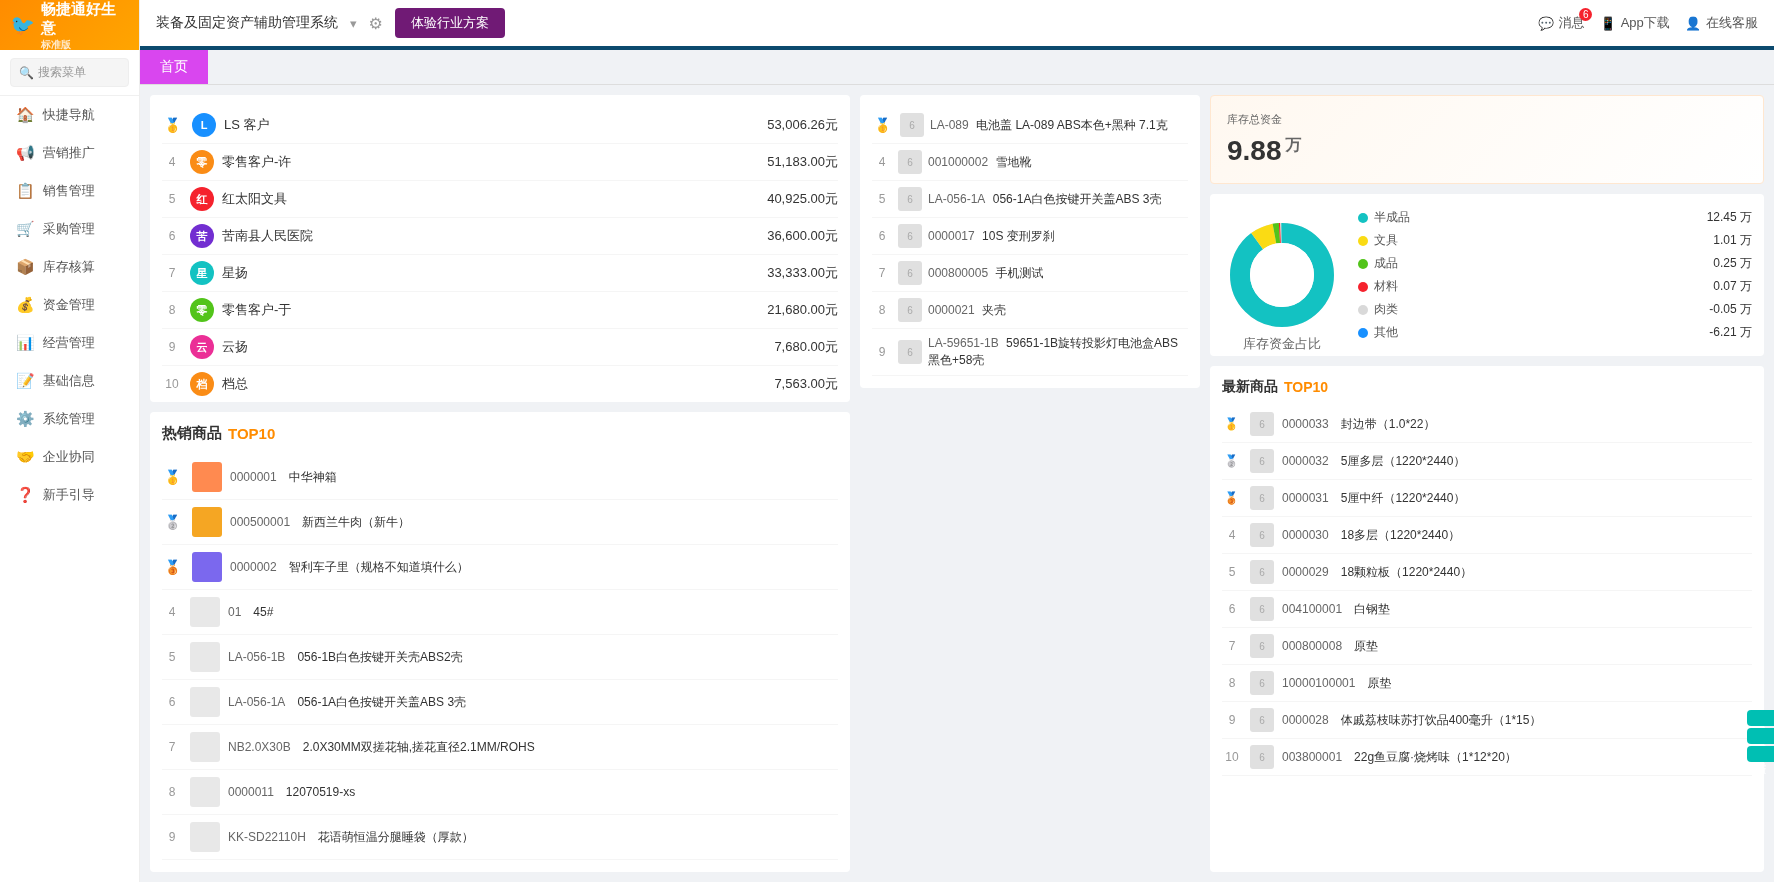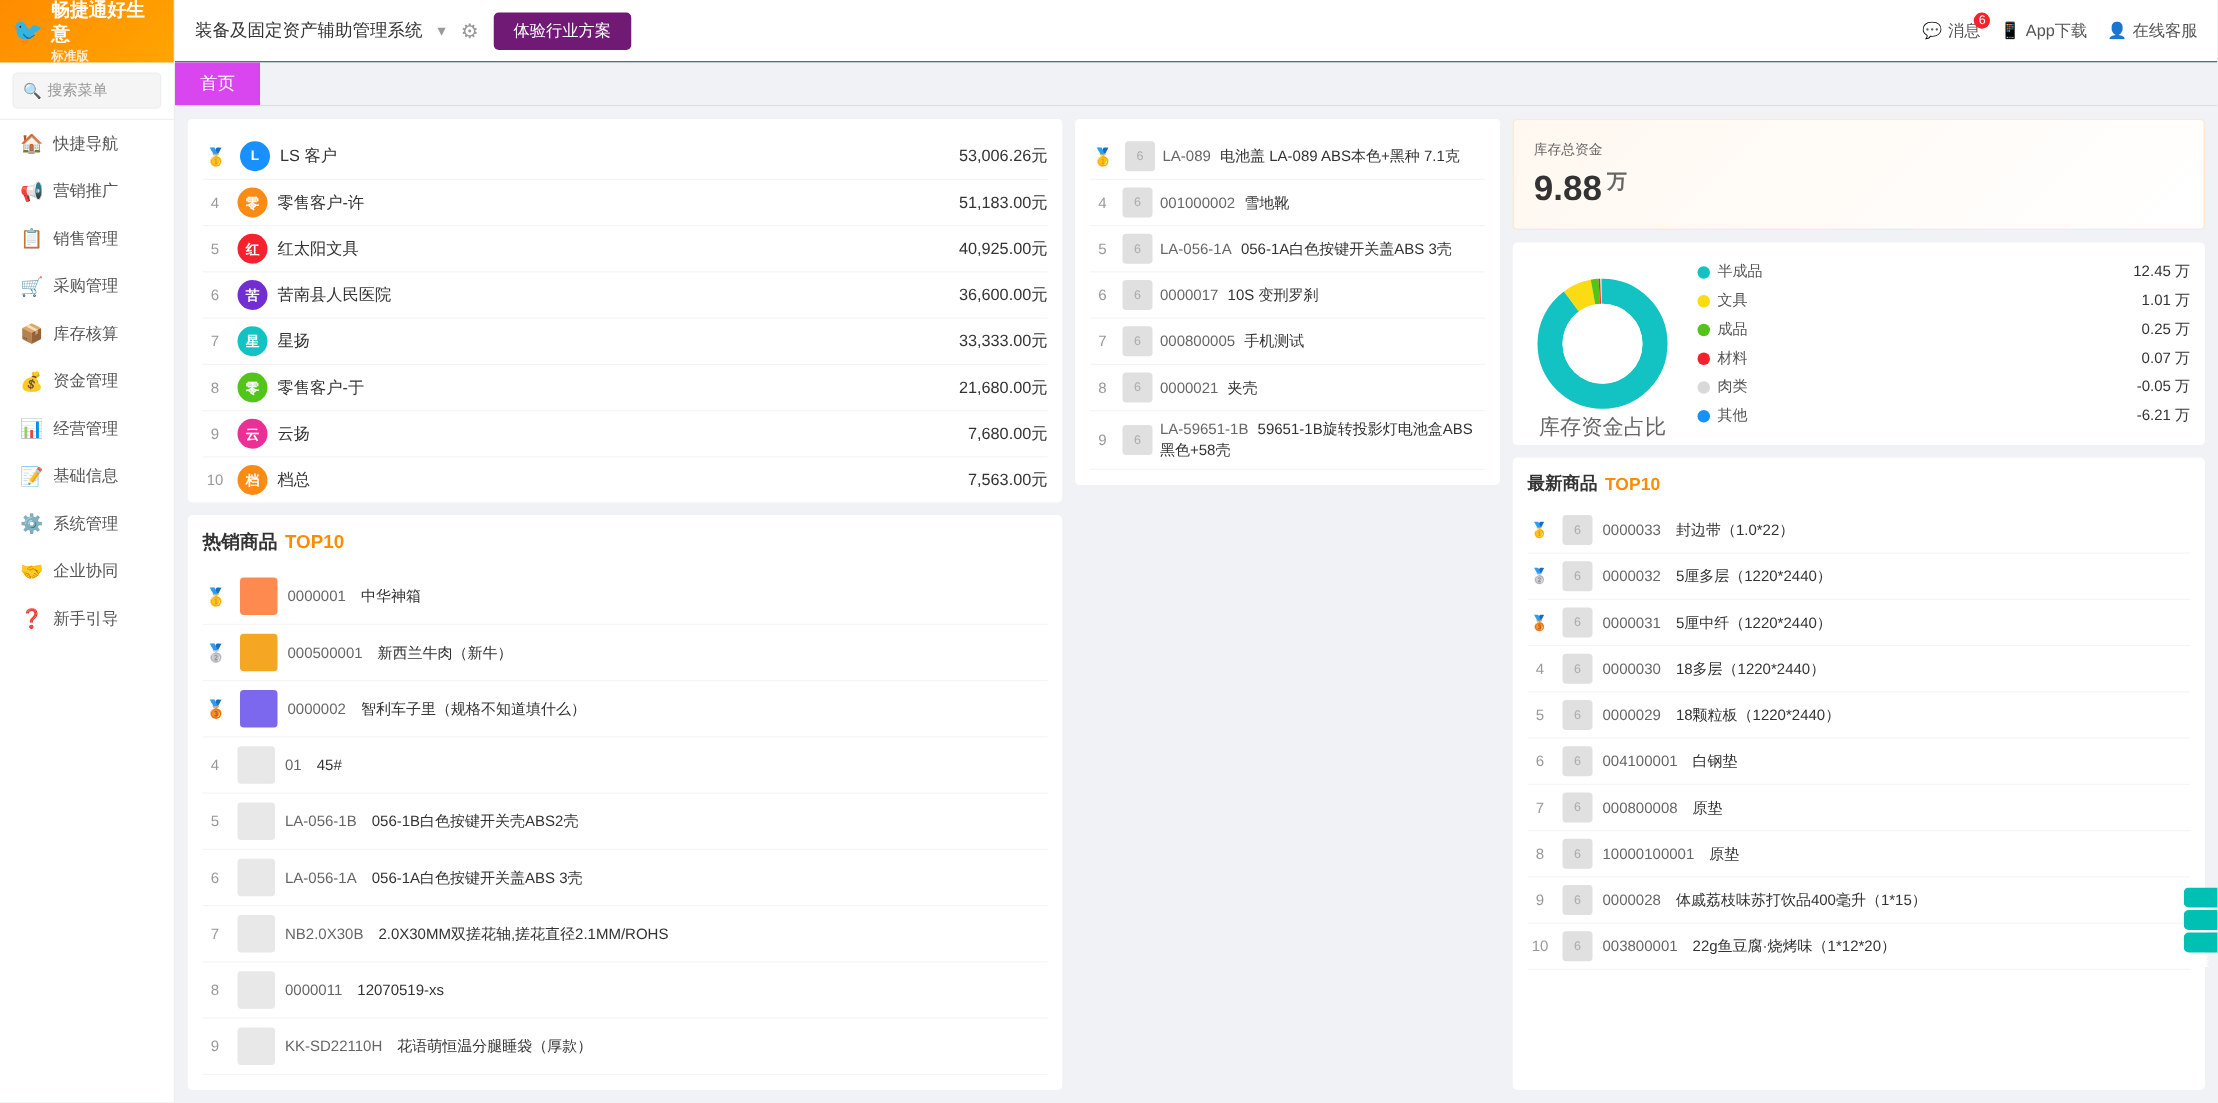--- a/index.html
+++ b/index.html
@@ -58,21 +58,21 @@
       color: #555;
       font-size: 13px;
       transition: background 0.2s;
     }
     .sidebar-nav-item .nav-icon { font-size: 15px; color: #aaa; }
 
     
     .topbar {
       height: 50px;
       background: #fff;
-      border-bottom: 1px solid #0c4a6e;
+      border-bottom: 4px solid #0c4a6e;
       display: flex;
       align-items: center;
       padding: 0 16px;
       gap: 12px;
       flex-shrink: 0;
     }
     .topbar-title {
       font-size: 14px;
       color: #333;
       display: flex;
@@ -275,21 +275,21 @@
       display: flex;
       align-items: center;
       gap: 16px;
     }
     .donut-container { position: relative; width: 120px; height: 120px; flex-shrink: 0; }
     .donut-label {
       position: absolute;
       bottom: -18px;
       left: 50%;
       transform: translateX(-50%);
-      font-size: 17px;
+      font-size: 13px;
       color: #666;
       white-space: nowrap;
     }
     .legend-list { list-style: none; flex: 1; }
     .legend-item {
       display: flex;
       align-items: center;
       gap: 6px;
       padding: 3px 0;
       font-size: 12px;

